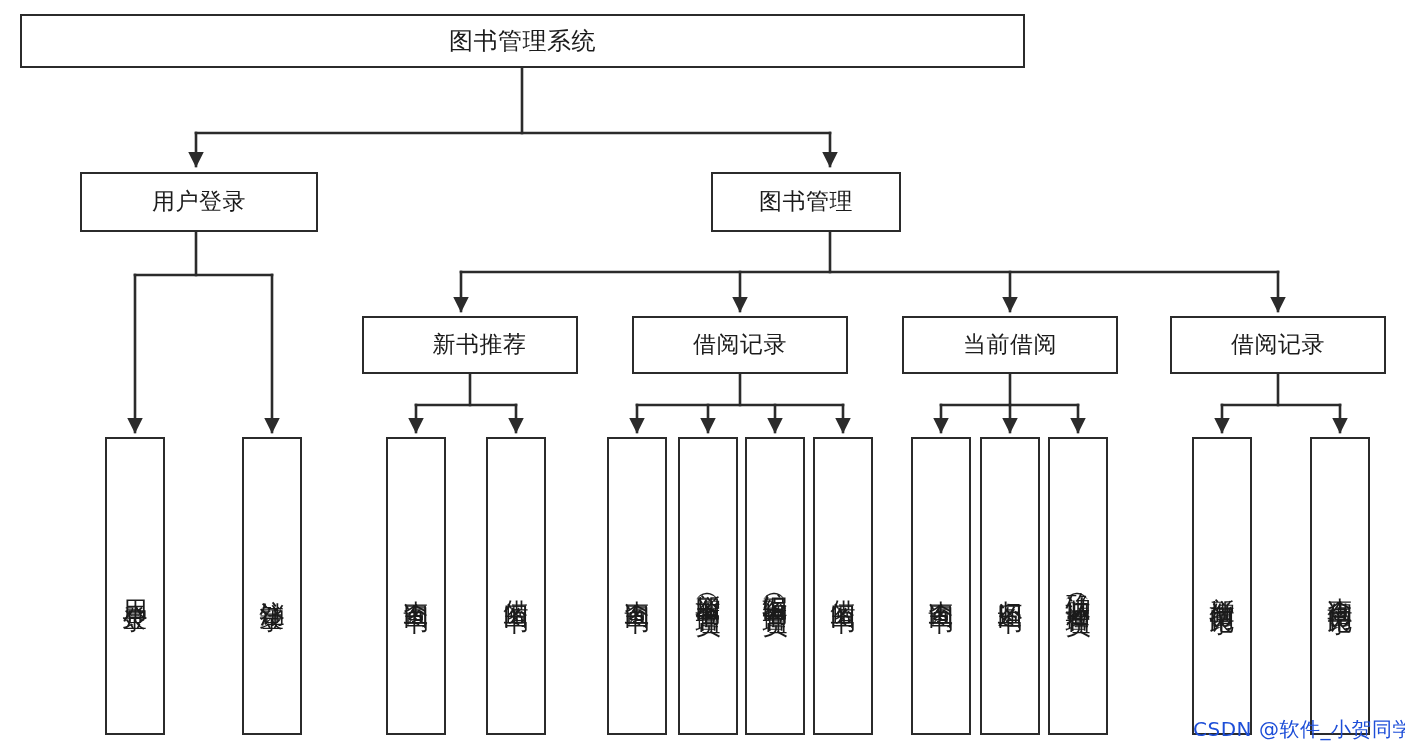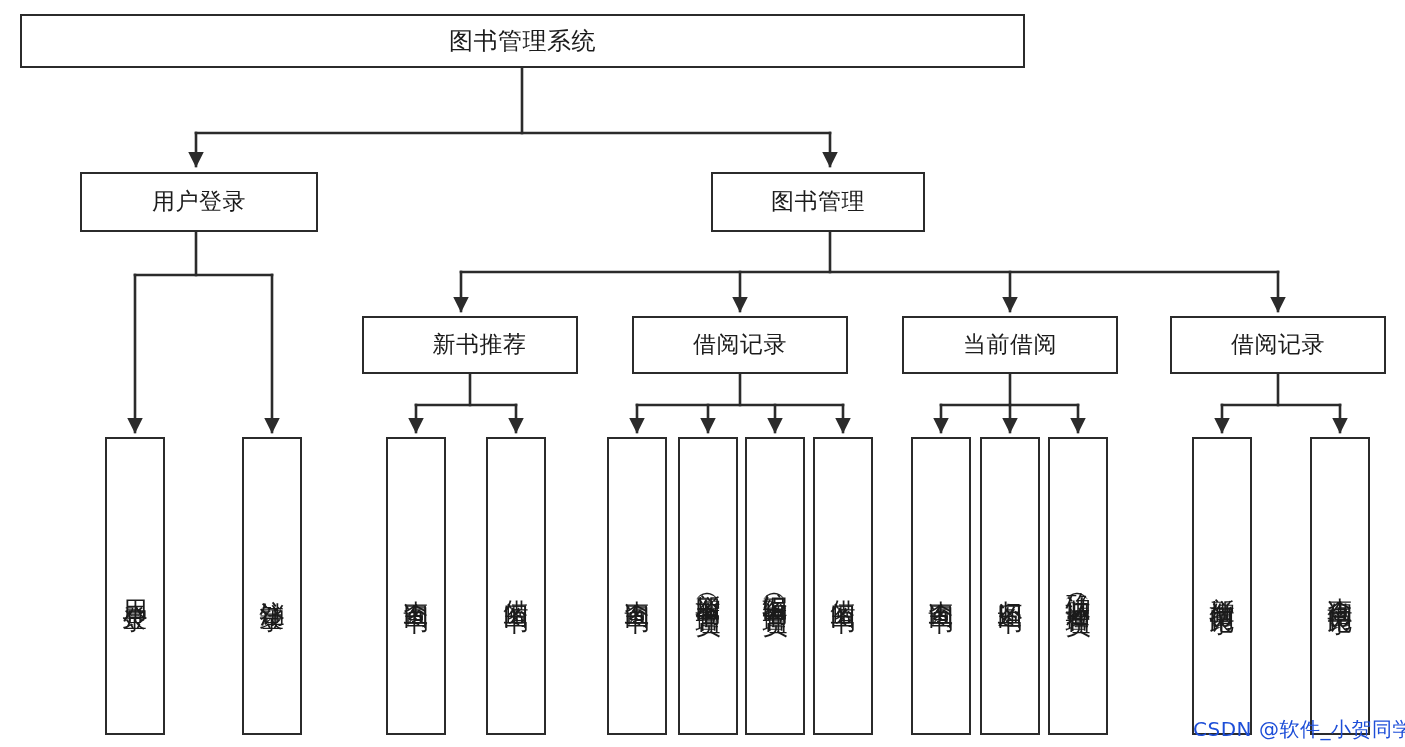--- a/index.html
+++ b/index.html
@@ -126,21 +126,21 @@
     </g>
   </svg>
 
   <div class="node horizontal" id="root-node" style="left:20px; top:14px; width:1005px; height:54px;">
     <span class="node-label">图书管理系统</span>
   </div>
 
   <div class="node horizontal" style="left:80px; top:172px; width:238px; height:60px;">
     <span class="node-label">用户登录</span>
   </div>
-  <div class="node horizontal" style="left:711px; top:172px; width:214px; height:60px;">
+  <div class="node horizontal" style="left:711px; top:172px; width:190px; height:60px;">
     <span class="node-label">图书管理</span>
   </div>
 
   <div class="node horizontal" style="left:362px; top:316px; width:216px; height:58px;padding-left:19px;">
     <span class="node-label">新书推荐</span>
   </div>
   <div class="node horizontal" style="left:632px; top:316px; width:216px; height:58px;">
     <span class="node-label">借阅记录</span>
   </div>
   <div class="node horizontal" style="left:902px; top:316px; width:216px; height:58px;">

